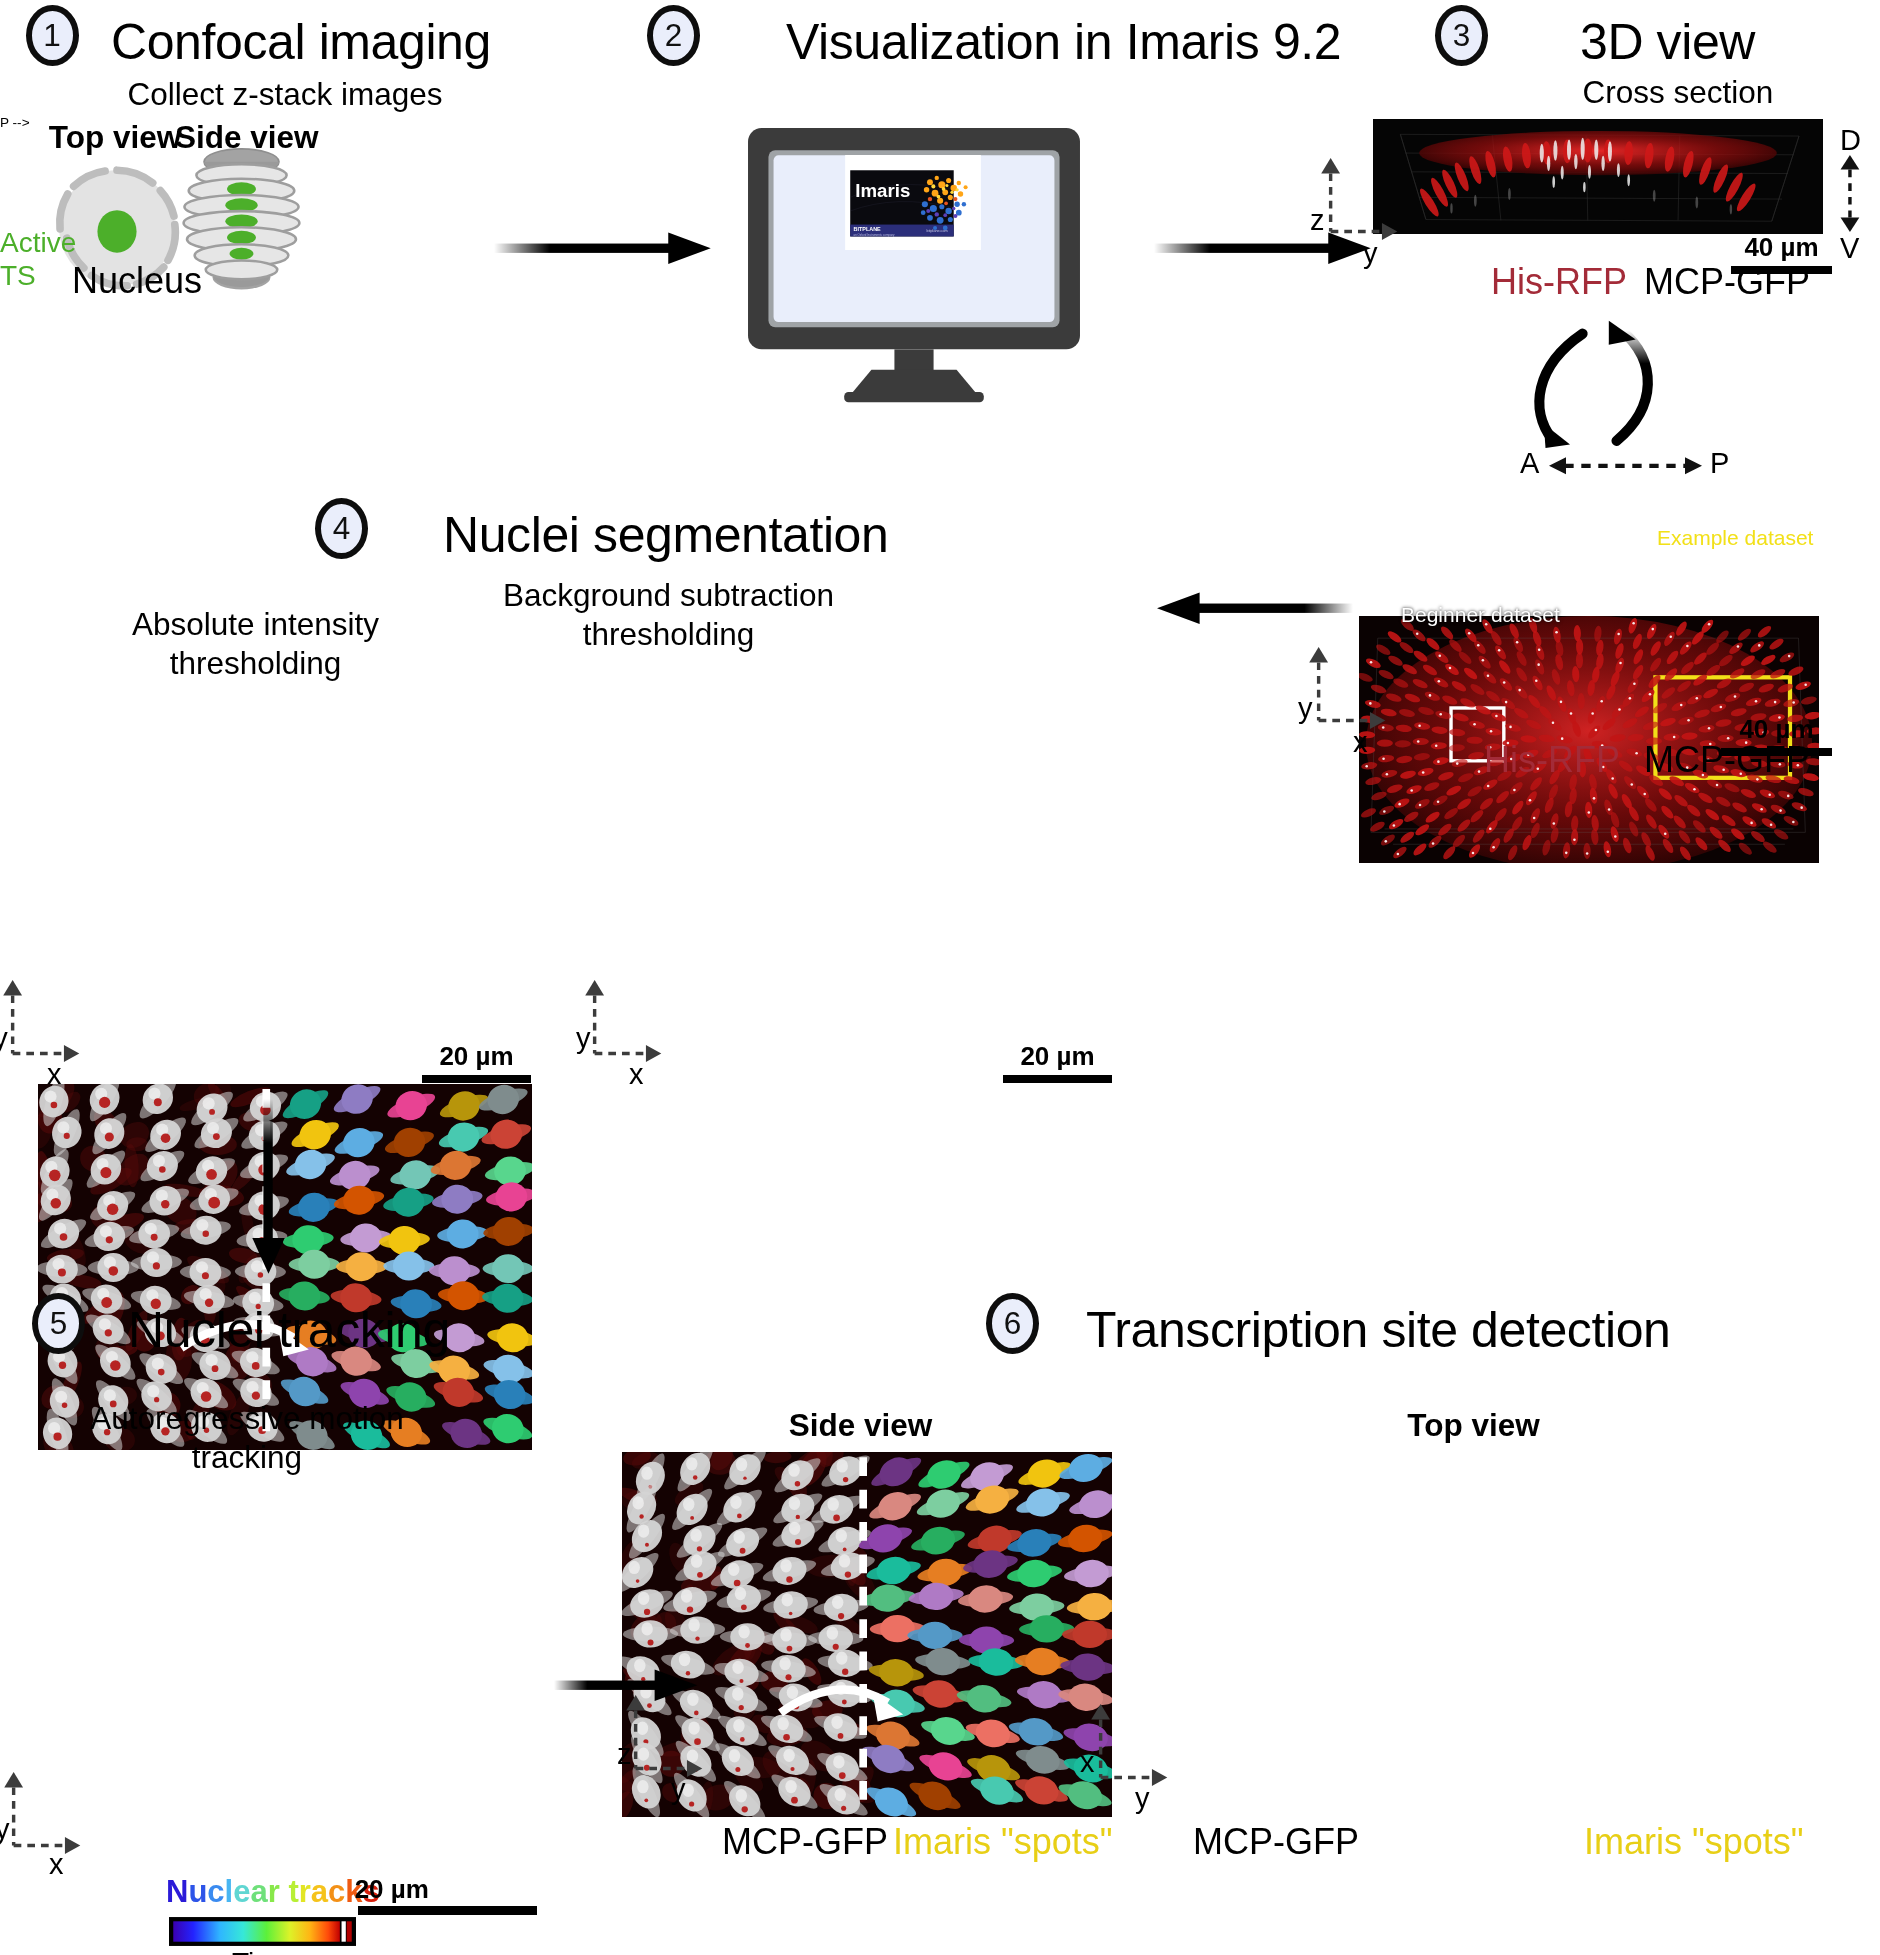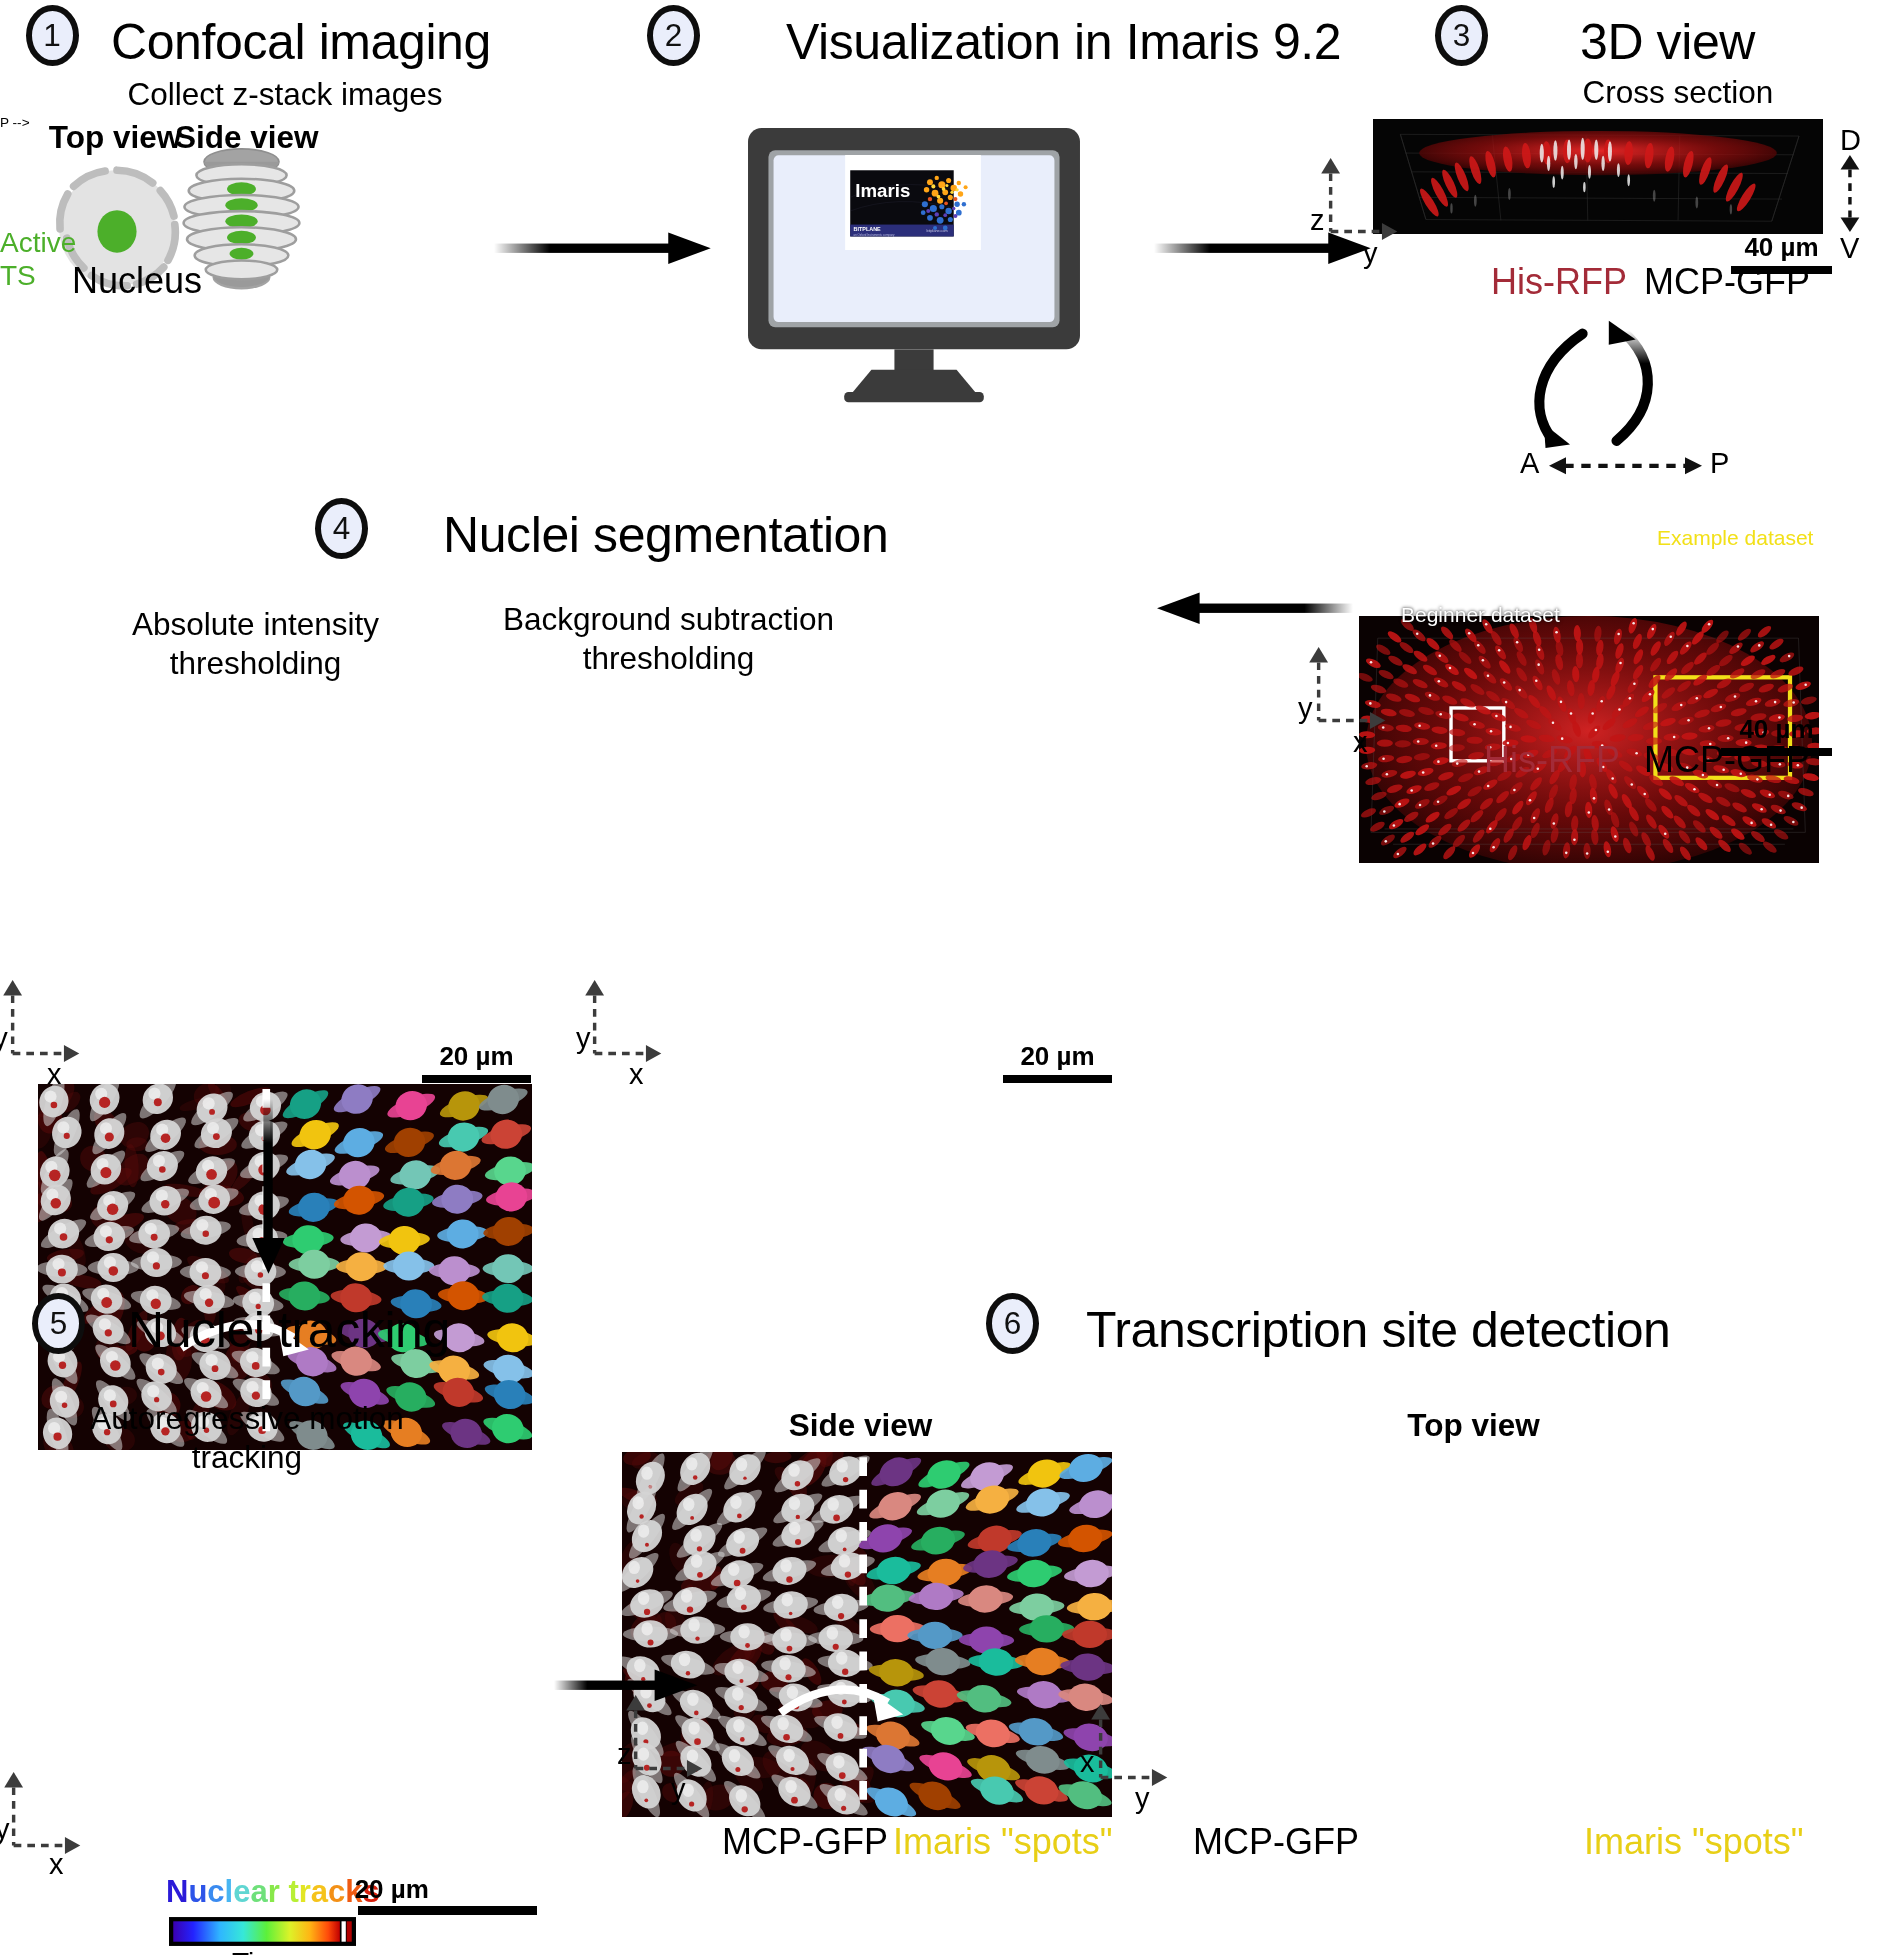--- a/index.html
+++ b/index.html
@@ -898,21 +898,21 @@
 </svg>
 
 
 <div class="abs" style="left:315px;top:498px;">
   <div class="badge">4</div>
 </div>
 <div class="abs step-title" style="left:443px;top:506px;">Nuclei segmentation</div>
 
 <div class="abs sub-title" style="left:51px;top:605px;width:409px;">Absolute intensity
 thresholding</div>
-<div class="abs sub-title" style="left:443px;top:600px;width:451px;">Background subtraction
+<div class="abs sub-title" style="left:443px;top:576px;width:451px;">Background subtraction
 thresholding</div>
 
 
 <div class="abs imgbox" style="left:38px;top:707px;width:494px;height:366px;">
   <svg width="494" height="366" viewBox="0 0 580 430">
     <rect width="580" height="430" fill="#050202"></rect>
     <g id="segA">
         <rect x="0" y="0" width="580" height="430" fill="#140202"></rect>
         <ellipse cx="173.0" cy="124.9" rx="6.44132485287264" ry="25.778252094984055" transform="rotate(100 173.0 124.9)" fill="#5a0a0a" opacity="0.44"></ellipse>
         <ellipse cx="76.0" cy="155.7" rx="13.65451944200322" ry="14.13580822199583" transform="rotate(67 76.0 155.7)" fill="#5a0a0a" opacity="0.41"></ellipse>

